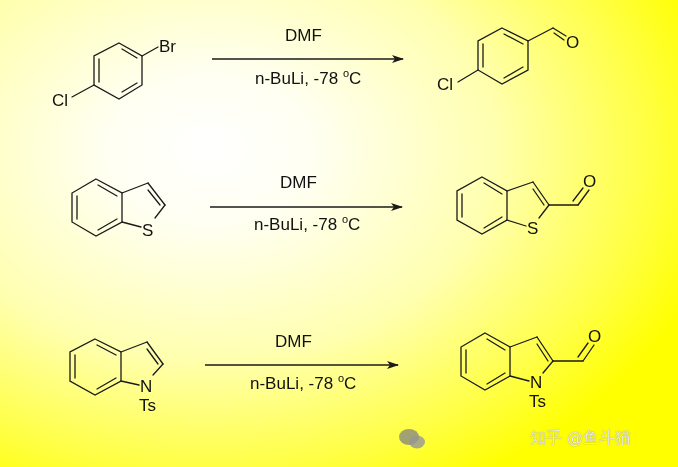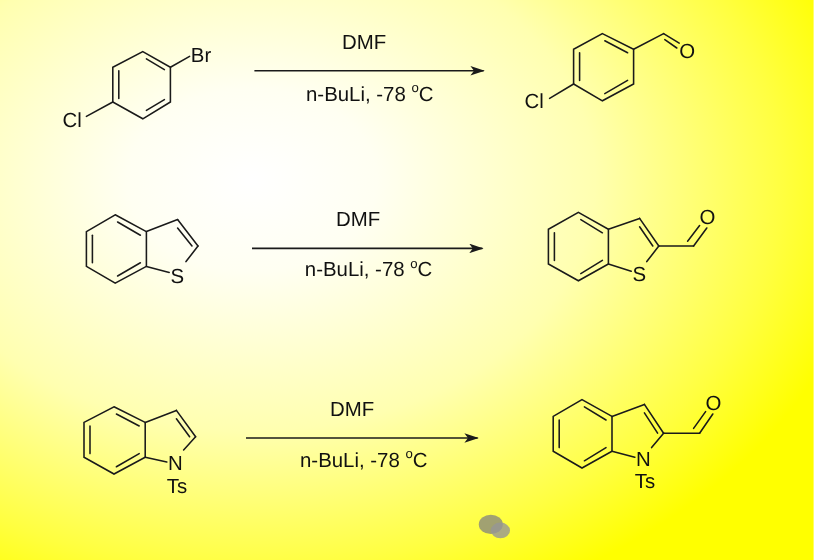--- a/index.html
+++ b/index.html
@@ -141,13 +141,14 @@
   </g>
 </svg>
 
 <div class="watermark">
   <span class="wx-icon">
     <svg width="28" height="22" viewBox="0 0 28 22">
       <ellipse cx="11" cy="9" rx="10" ry="8" fill="rgba(130,130,130,0.75)"></ellipse>
       <ellipse cx="19" cy="14" rx="8" ry="6.5" fill="rgba(150,150,150,0.8)"></ellipse>
     </svg>
   </span>
+  <span class="wm-overlay">知乎 @鱼斗猫</span>
 </div>
 
 </body></html>

